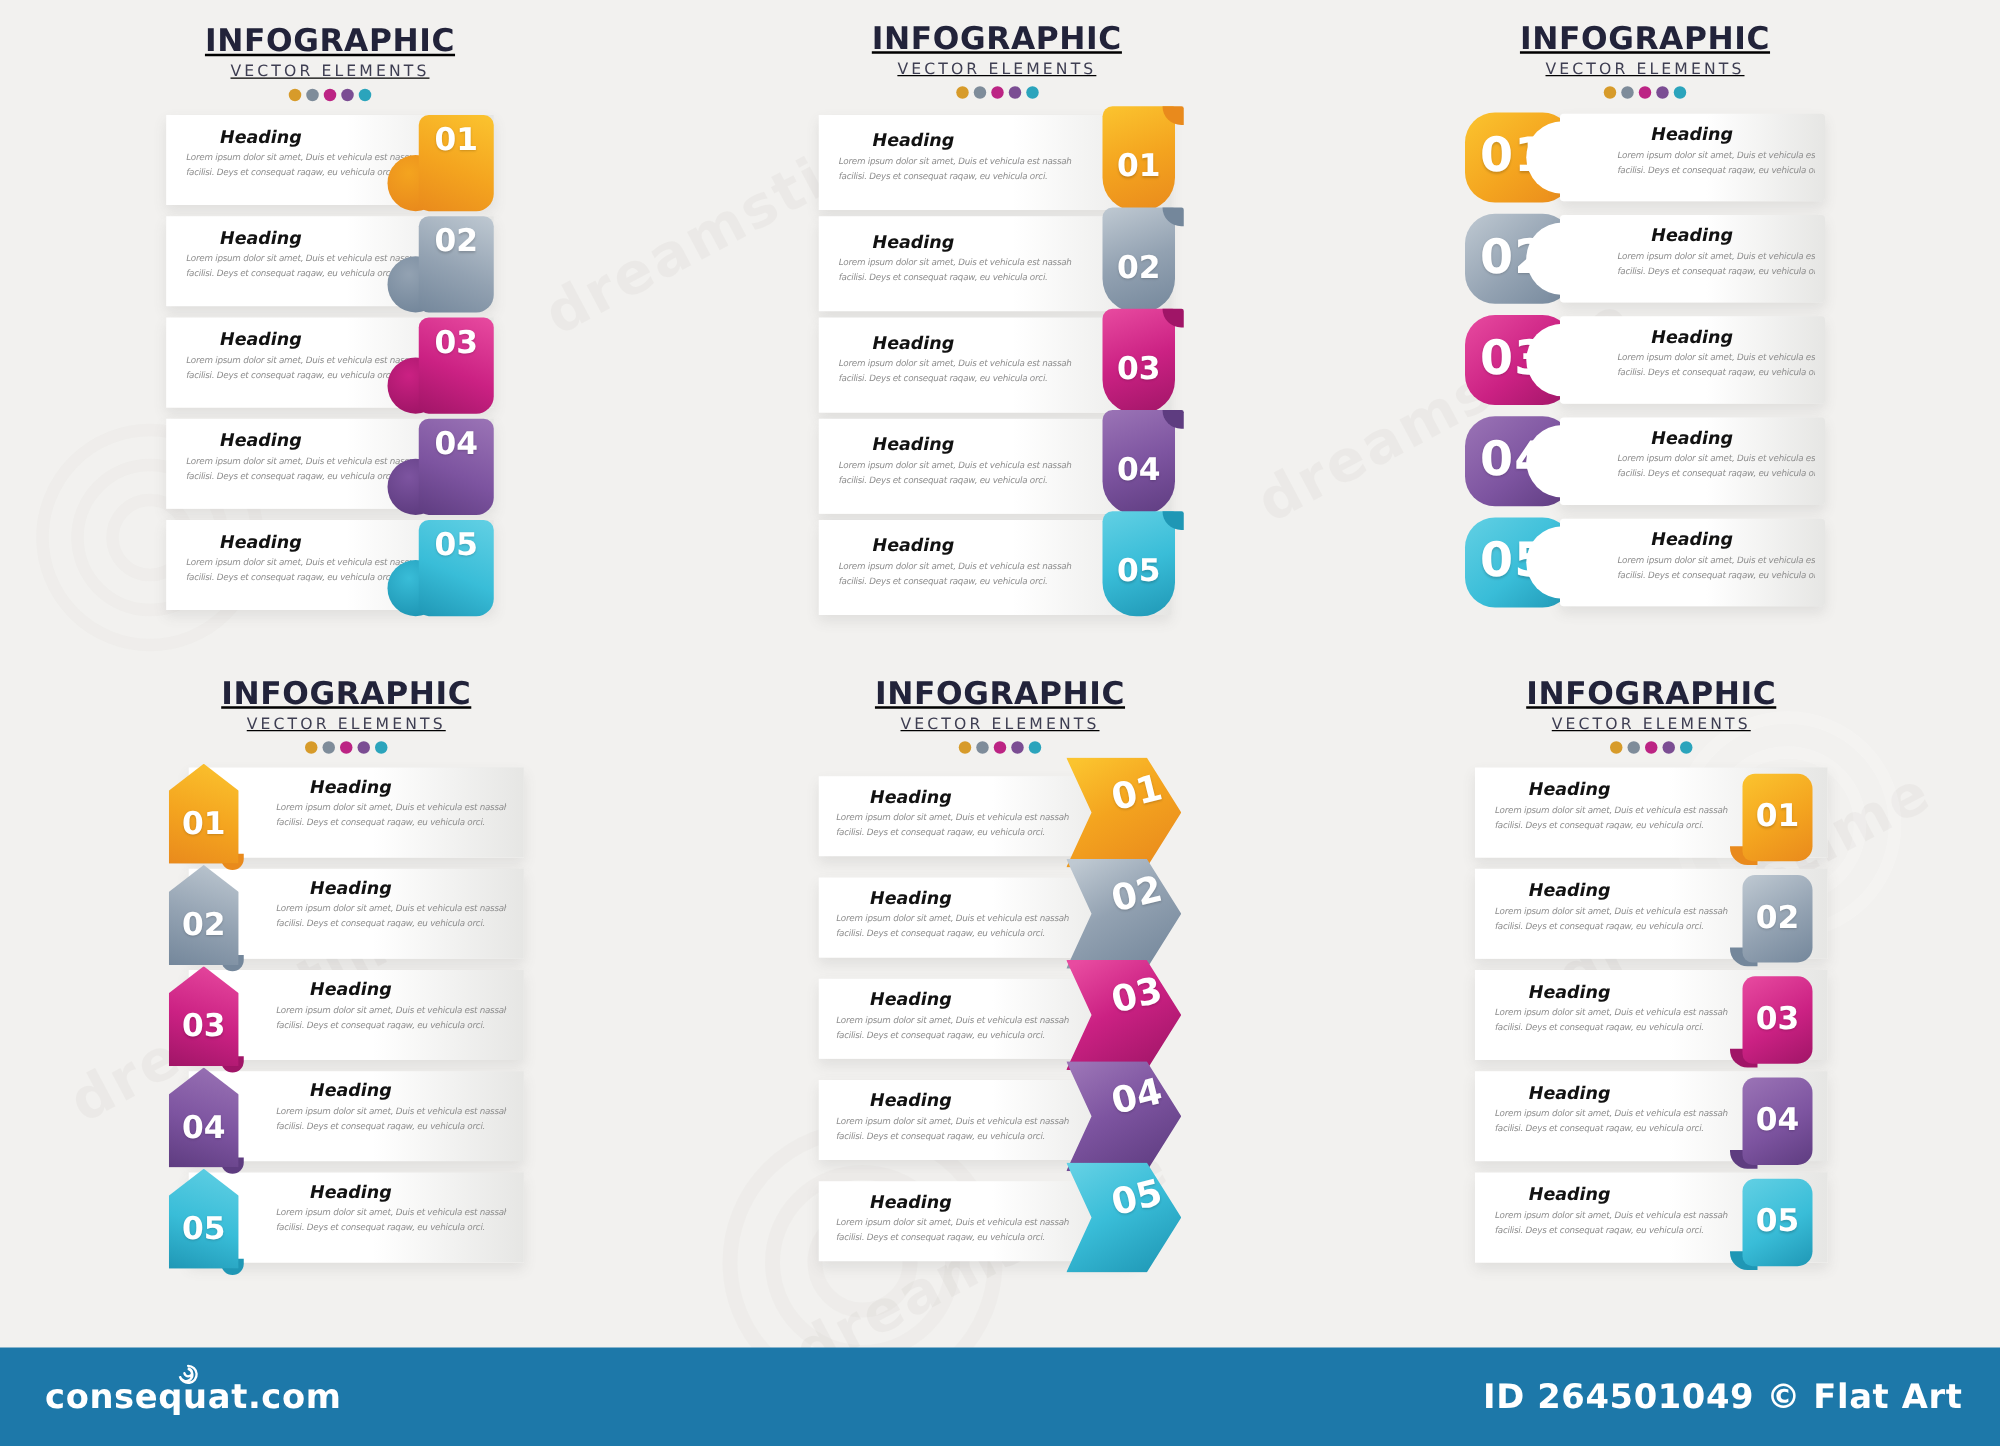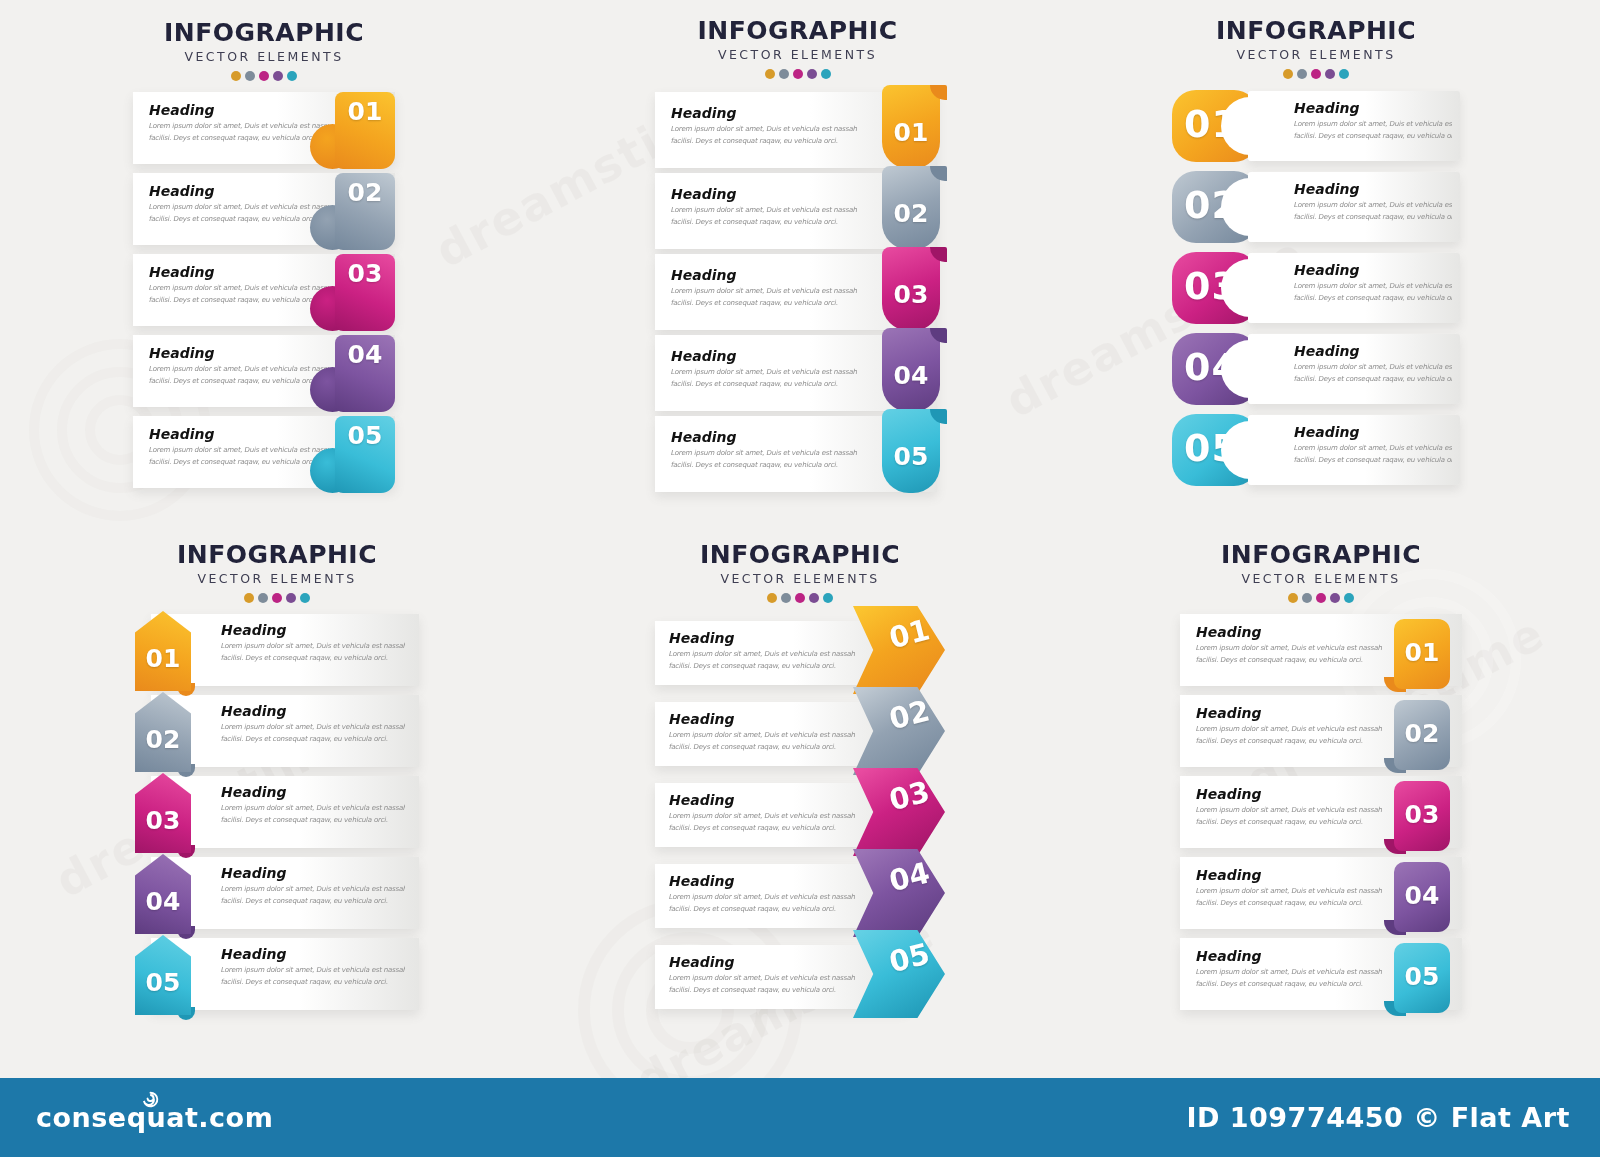--- a/index.html
+++ b/index.html
@@ -5,39 +5,39 @@
   html,body{margin:0;padding:0;}
   .stage{position:relative;width:1600px;height:1157px;background:#f2f1ef;overflow:hidden;
          font-family:"DejaVu Sans","Liberation Sans",sans-serif;}
   
   .wm{position:absolute;font-size:46px;font-weight:700;color:#8a7f75;opacity:.06;
       transform:rotate(-28deg);letter-spacing:2px;pointer-events:none;}
   .wm1{left:420px;top:150px}.wm2{left:40px;top:780px}.wm3{left:990px;top:300px}
   .wm4{left:1230px;top:680px}.wm5{left:620px;top:980px}
   .swirlwm{position:absolute;opacity:.5;pointer-events:none;}
   
-  .panel{position:absolute;}
+  .panel{position:absolute;text-decoration:underline;}
   .p1{left:133px;top:18px;width:262px;}
   .p2{left:655px;top:16px;width:285px;}
   .p3{left:1172px;top:16px;width:288px;}
   .p4{left:135px;top:540px;width:284px;}
   .p5{left:655px;top:540px;width:290px;}
   .p6{left:1180px;top:540px;width:282px;}
   .panel header{text-align:center;height:62px;}
   .title{font-size:25px;font-weight:800;color:#22233a;letter-spacing:.5px;}
   .subtitle{font-size:12.5px;letter-spacing:2.5px;color:#3e3e52;margin-top:2px;}
   .dots{margin-top:7px;display:flex;justify-content:center;gap:4px;}
   .dot{width:10px;height:10px;border-radius:50%;}
   .items{position:relative;margin-top:12px;display:flex;flex-direction:column;gap:9px;}
   .p2 .items{gap:5px;margin-top:14px;}
   .row{position:relative;height:72px;}
   .p2 .row{height:76px;}
   .card{position:absolute;background:linear-gradient(90deg,#ffffff 55%,#e6e6e4 100%);
         box-shadow:0 5px 10px rgba(90,90,90,.12);box-sizing:border-box;}
-  .h{font-size:14px;font-weight:700;font-style:italic;color:#121212;margin-bottom:3px;position:relative;z-index:2;}
+  .h{font-size:14px;font-weight:700;font-style:italic;color:#121212;margin-bottom:3px;position:relative;z-index:2;margin-left:27px;}
   .b{font-size:7px;font-style:italic;color:#8d8d8d;line-height:1.65;letter-spacing:-.2px;
      white-space:nowrap;overflow:hidden;position:relative;z-index:2;}
   .badge{position:absolute;box-sizing:border-box;}
   .num{color:#fff;font-weight:700;text-shadow:0 1px 2px rgba(0,0,0,.18);}
   .curl{position:absolute;}
   
   .va .card{left:0;top:0;width:262px;height:72px;padding:10px 66px 0 16px;}
   .va .badge{right:0;top:0;width:60px;height:77px;border-radius:8px 8px 14px 8px;
              background:linear-gradient(205deg,var(--c1),var(--c2) 55%,var(--c3));z-index:3;}
   .va .badge .num{display:block;text-align:center;margin-top:5px;font-size:25px;}
@@ -537,15 +537,15 @@
       </div>
   </section>
 
   <footer class="footer">
     <div class="logo">
       <span>consequat.com</span>
       <svg class="swirl" width="17" height="17" viewBox="0 0 20 20">
         <path d="M10 2 a8 8 0 1 1 -7.8 9.8 a6 6 0 1 0 7.6 -7.2 a3.6 3.6 0 1 1 -3.3 4.3" fill="none" stroke="#ffffff" stroke-width="2.2" stroke-linecap="round"></path>
       </svg>
     </div>
-    <div class="credit">ID 109774450 © Flat Art</div>
+    <div class="credit">ID 264501049 © Flat Art</div>
   </footer>
 </div>
 
 </body></html>

